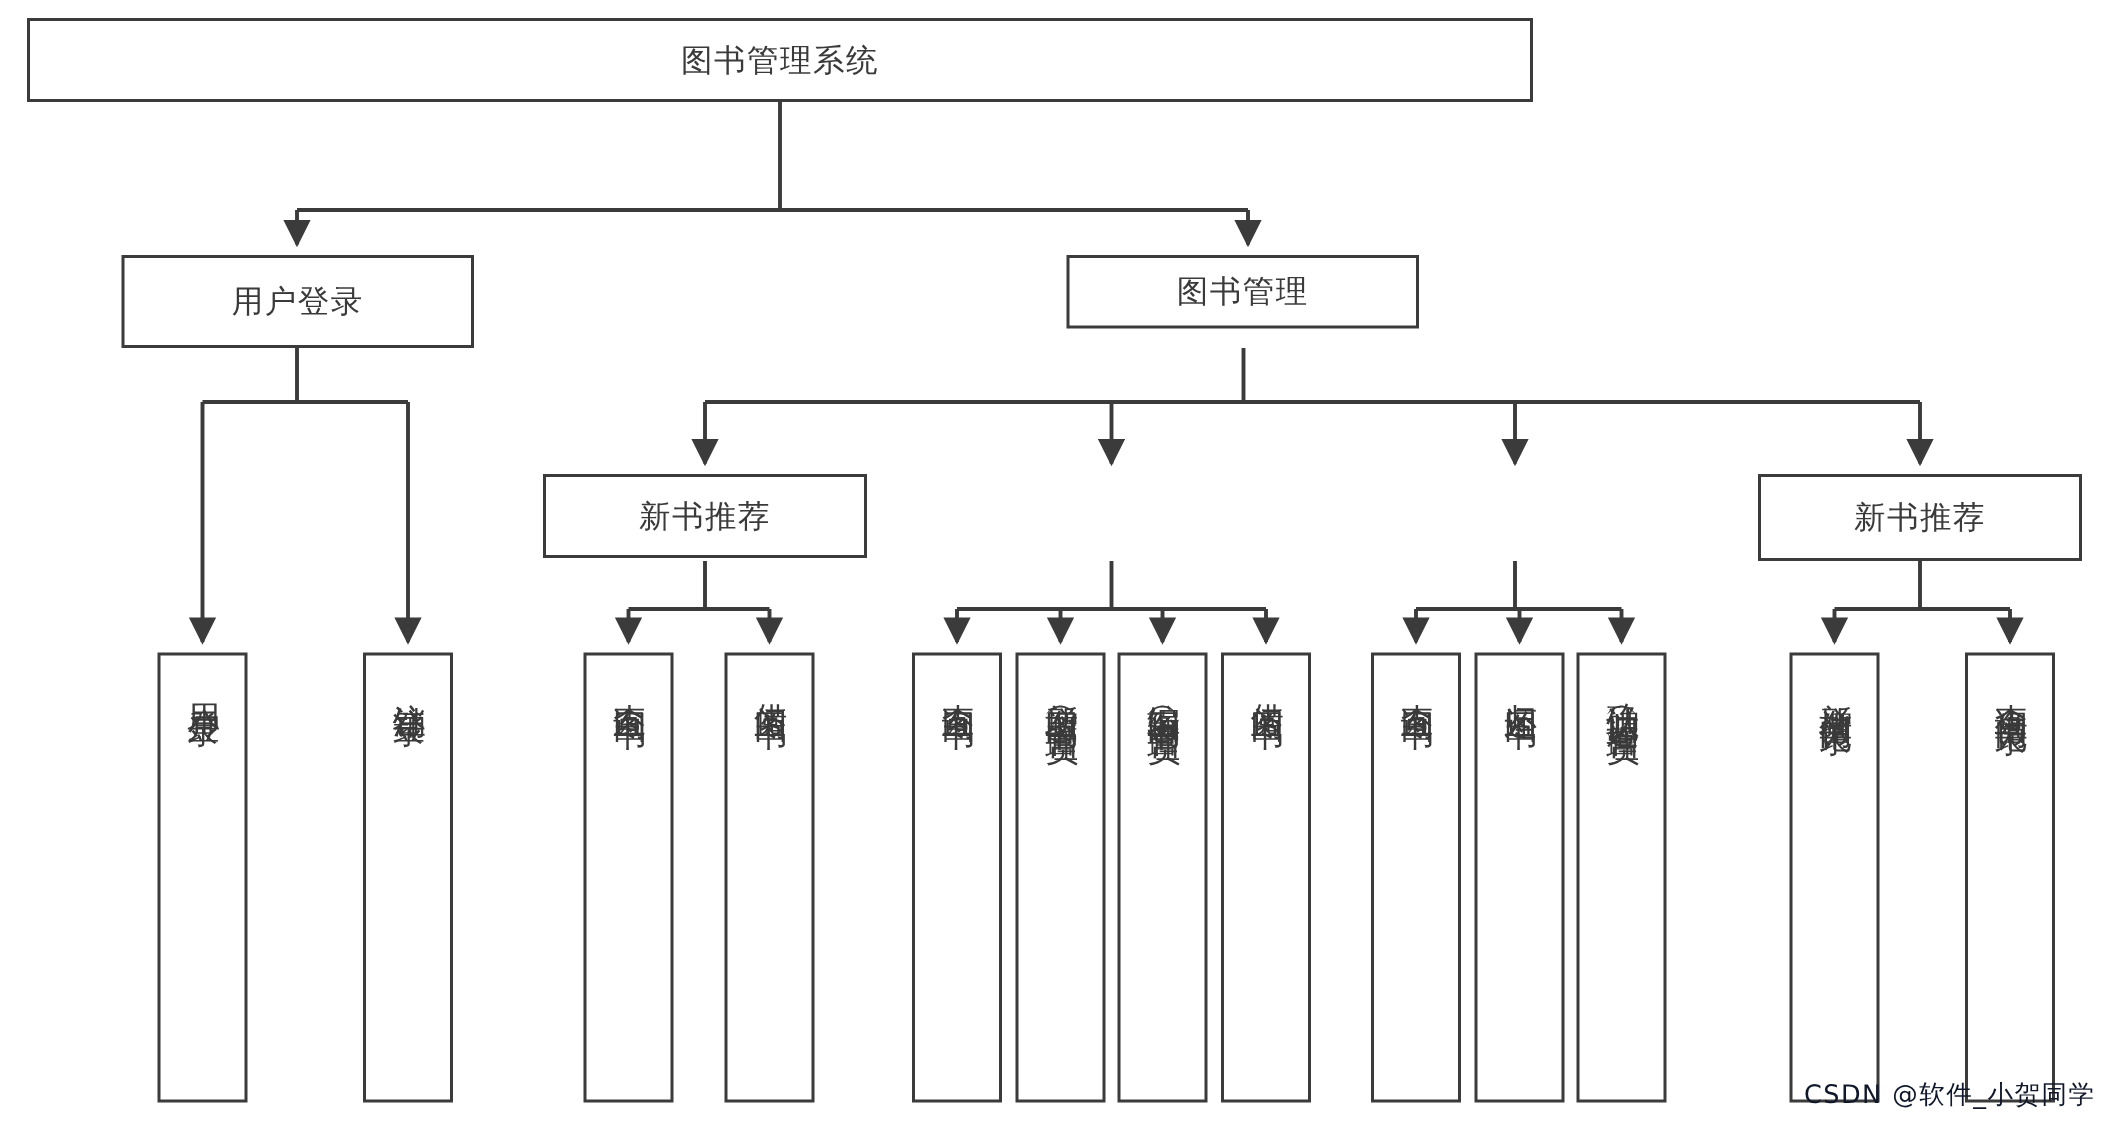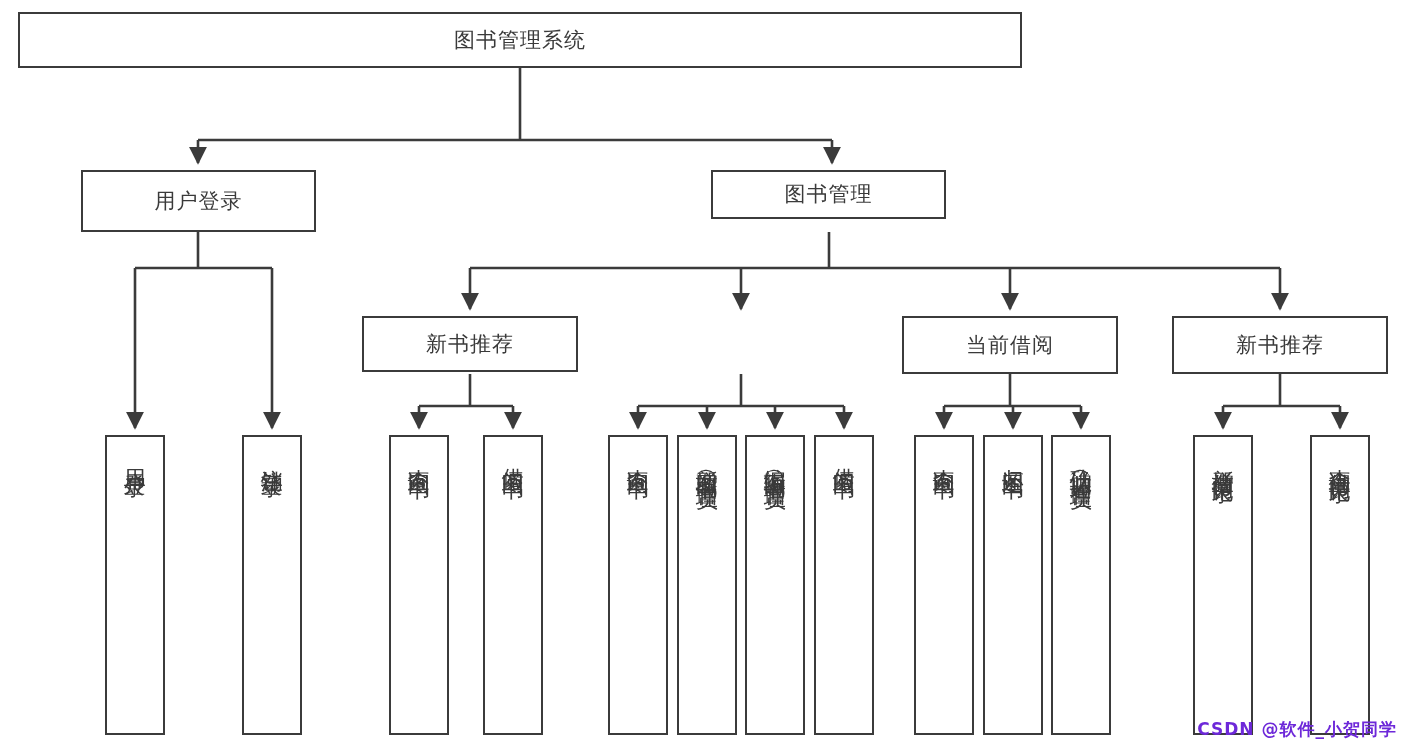--- a/index.html
+++ b/index.html
@@ -44,26 +44,25 @@
     align-items:flex-start;
     justify-content:center;
     padding-top:14px;
   }
 
   #watermark{
     position:absolute;
     right:8px;
     bottom:6px;
     font-size:17px;
-    color:#6d28d9;
+    color:#0f172a;
     letter-spacing:1px;
     user-select:none;
     pointer-events:none;
     white-space:nowrap;
-    font-weight:bold;
   }
 </style>
 </head>
 <body>
 
 <div id="diagram">
 
   <svg id="wires" viewBox="0 0 1405 747">
     <defs>
       <marker id="arrow" viewBox="0 0 10 10" refX="9" refY="5" markerWidth="7" markerHeight="7" orient="auto-start-reverse">
@@ -121,23 +120,20 @@
   <div class="node" id="n-l2-0" style="left: 81px; top: 170px; width: 235px; height: 62px;">
     <span class="lbl">用户登录</span>
   </div>
   <div class="node" id="n-l2-1" style="left: 711px; top: 170px; width: 235px; height: 49px;">
     <span class="lbl">图书管理</span>
   </div>
 
   <div class="node" id="n-l3-0" style="left: 362px; top: 316px; width: 216px; height: 56px;">
     <span class="lbl">新书推荐</span>
   </div>
-  <div class="node" id="n-l3-2" style="left: 902px; top: 316px; width: 216px; height: 58px;">
-    <span class="lbl">当前借阅</span>
-  </div>
   <div class="node" id="n-l3-3" style="left: 1172px; top: 316px; width: 216px; height: 58px;">
     <span class="lbl">新书推荐</span>
   </div>
 
   <div class="node vert" id="n-lf-0" style="left: 105px; top: 435px; width: 60px; height: 300px;">
     <span class="lbl">用户登录</span>
   </div>
   <div class="node vert" id="n-lf-1" style="left: 242px; top: 435px; width: 60px; height: 300px;">
     <span class="lbl">注销登录</span>
   </div>

